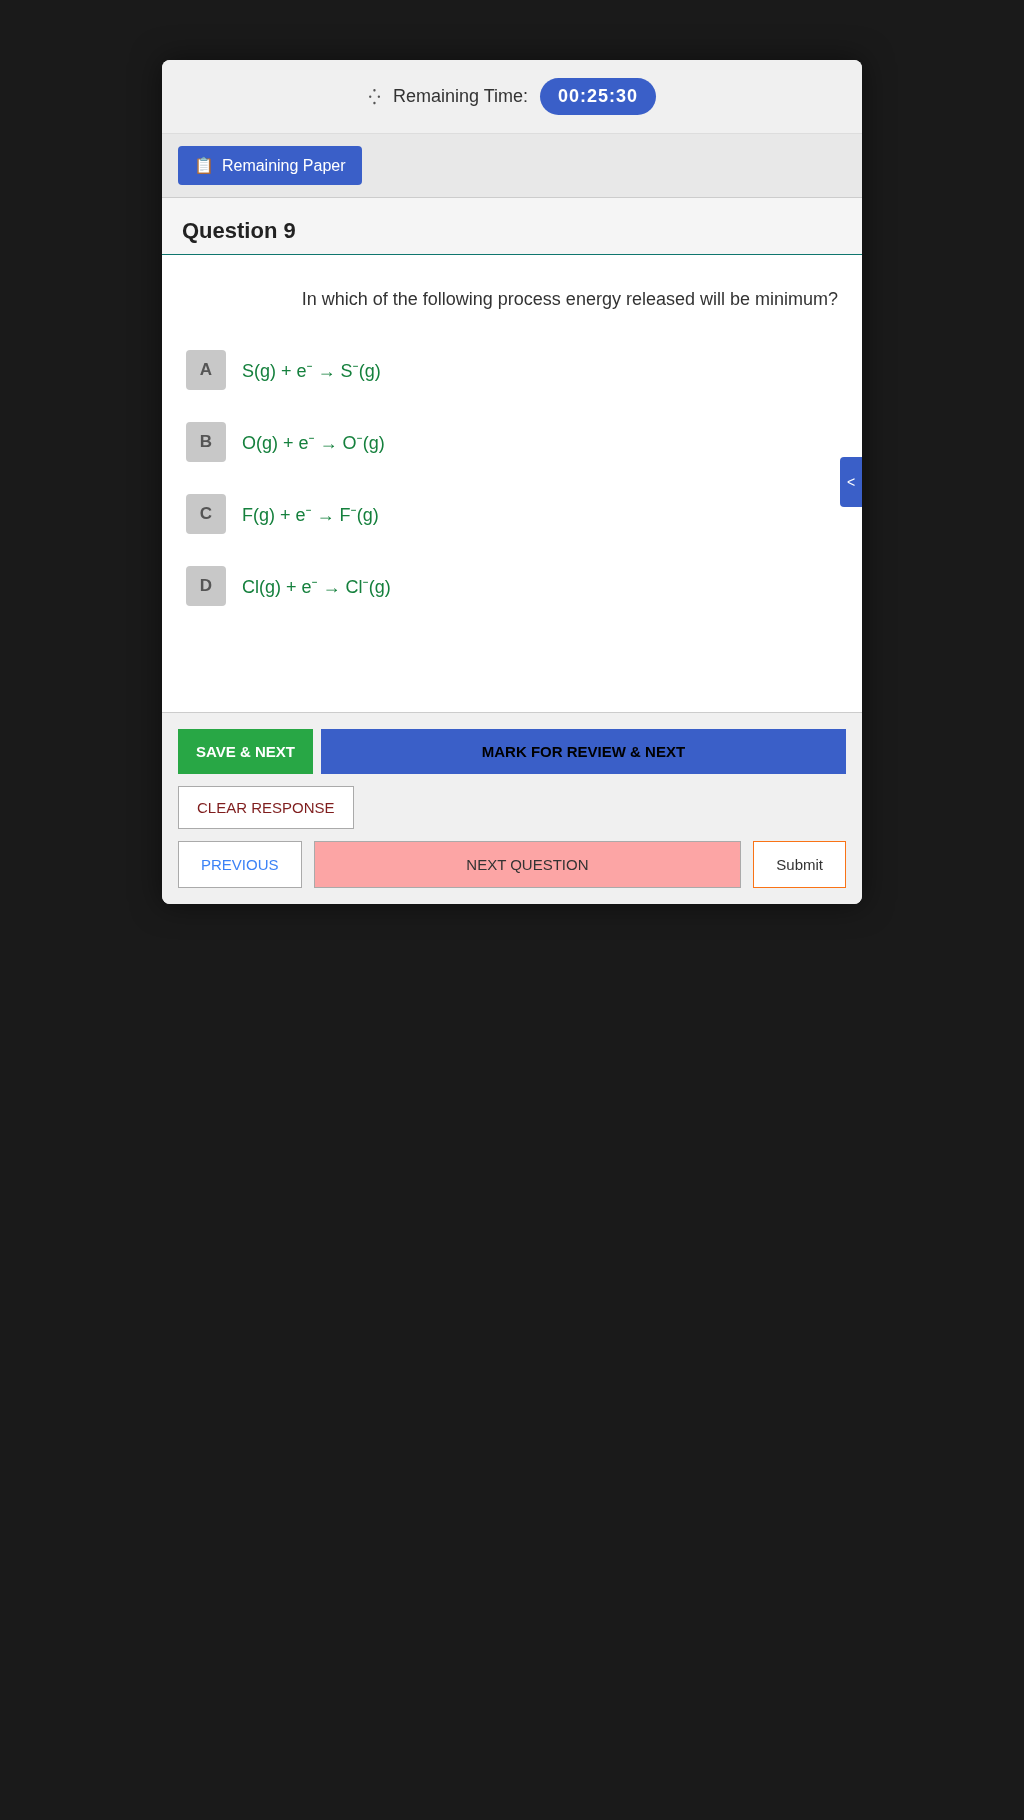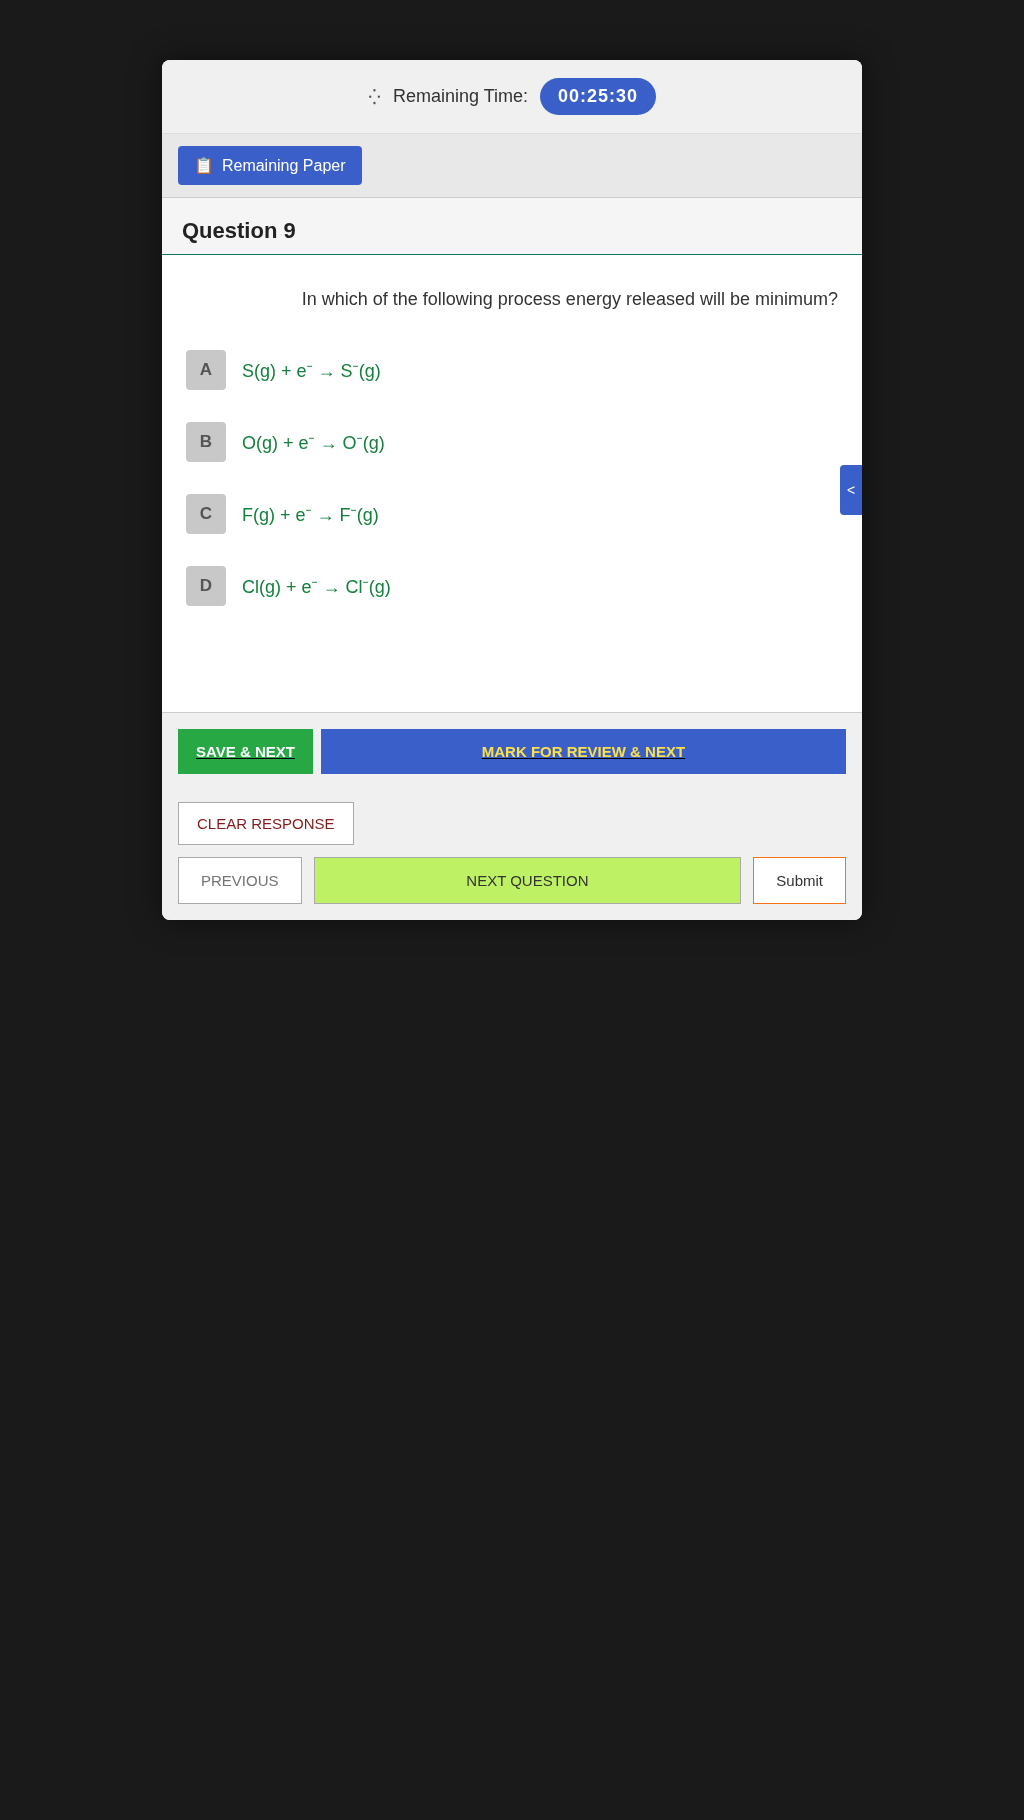--- a/index.html
+++ b/index.html
@@ -178,38 +178,37 @@
     
     .bottom-actions {
       background-color: #f0f0f0;
       padding: 16px 16px 0 16px;
       border-top: 1px solid #ccc;
     }
 
     .action-row-1 {
       display: flex;
       gap: 8px;
-      margin-bottom: 28px;
-      text-decoration: underline;
+      margin-bottom: 12px;
     }
 
     .btn-save-next {
       background-color: #28a745;
       color: white;
       border: none;
       padding: 14px 18px;
       font-size: 15px;
       font-weight: bold;
       cursor: pointer;
       border-radius: 0;
     }
 
     .btn-mark-review {
       background-color: #3a5fc8;
-      color: #fde047;
+      color: #000000;
       border: none;
       padding: 14px 18px;
       font-size: 15px;
       font-weight: bold;
       cursor: pointer;
       flex: 1;
     }
 
     .action-row-2 {
       margin-bottom: 12px;
@@ -228,29 +227,29 @@
     .action-row-3 {
       display: flex;
       justify-content: space-between;
       align-items: center;
       padding-bottom: 16px;
       gap: 8px;
     }
 
     .btn-previous {
       background-color: #fff;
-      color: #737373;
+      color: #3b82f6;
       border: 1px solid #aaa;
       padding: 14px 22px;
       font-size: 15px;
       cursor: pointer;
     }
 
     .btn-next-question {
-      background-color: #bef264;
+      background-color: #fca5a5;
       color: #333;
       border: 1px solid #aaa;
       padding: 14px 22px;
       font-size: 15px;
       cursor: pointer;
       flex: 1;
       margin-left: 4px;
     }
 
     .btn-submit {

